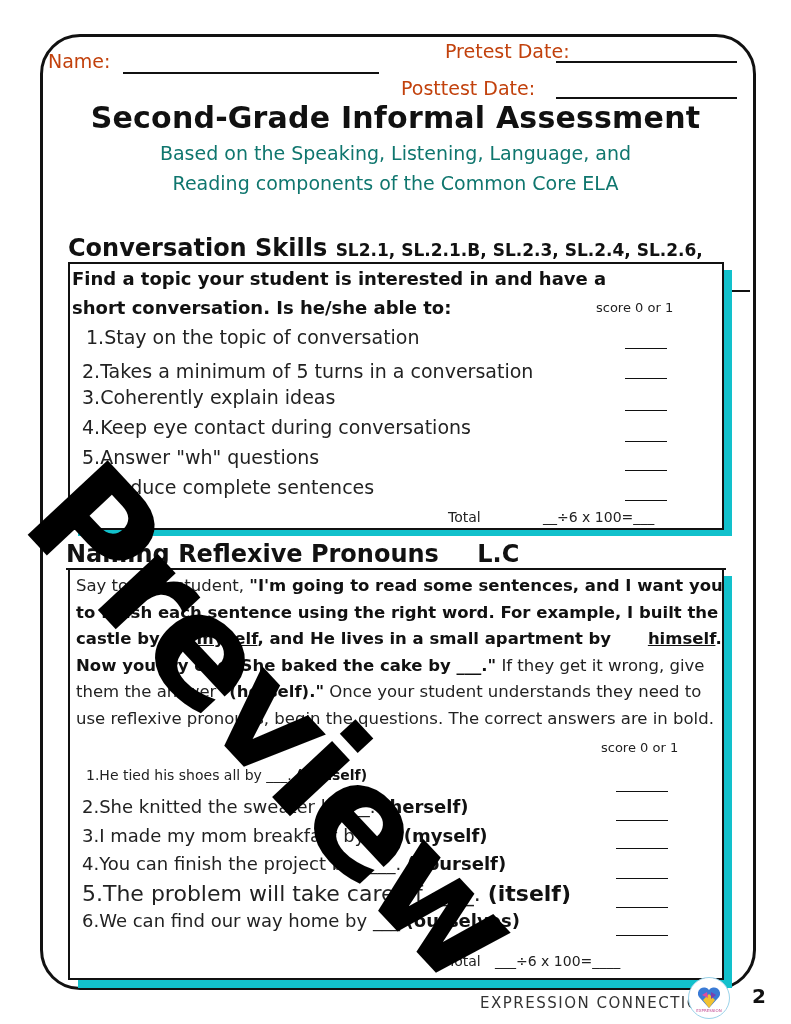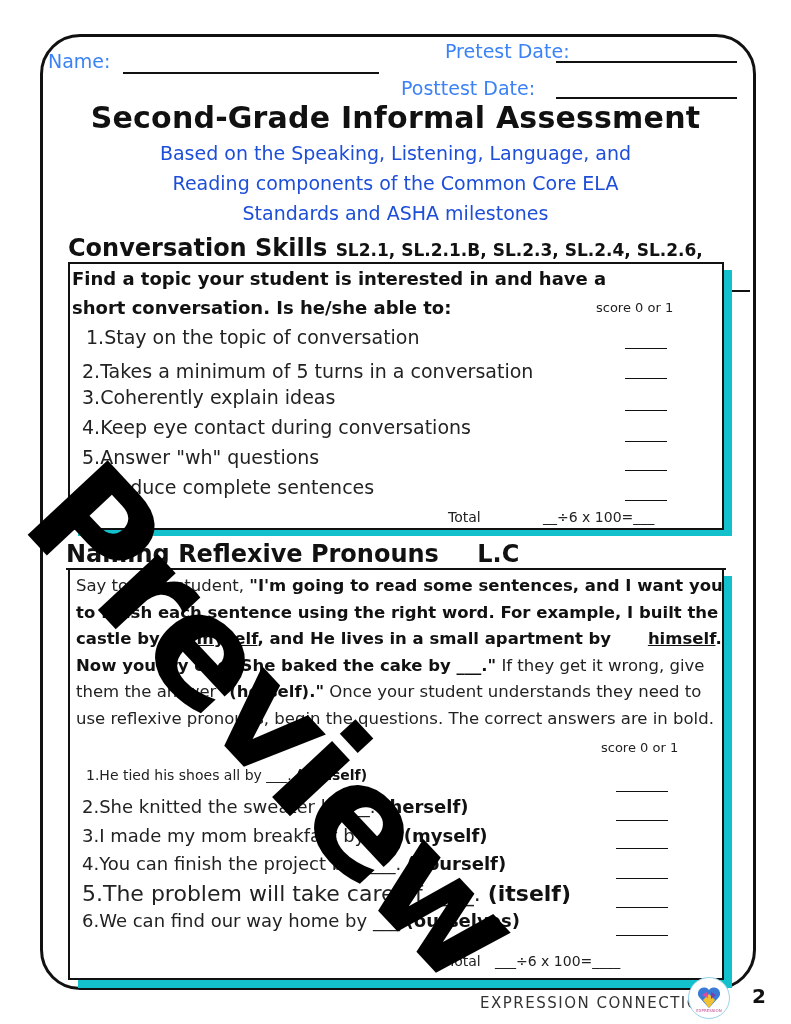--- a/index.html
+++ b/index.html
@@ -1,26 +1,26 @@
 <!DOCTYPE html>
 <html><head>
 <meta charset="utf-8">
 <style>
   html, body { margin: 0; padding: 0; background: #ffffff; }
   body { width: 791px; height: 1024px; position: relative; overflow: hidden;
          font-family: "DejaVu Sans", sans-serif; color: #111; }
   .frame { position: absolute; left: 40px; top: 34px; width: 716px; height: 956px;
            border: 3px solid #111; border-radius: 40px; box-sizing: border-box; }
   .abs { position: absolute; white-space: nowrap; }
-  .hdr-label { font-size: 19px; color: #3b82f6; }
+  .hdr-label { font-size: 19px; color: #c2410c; }
   .line { position: absolute; border-bottom: 2.5px solid #111; }
   .title { position: absolute; left: 0; width: 791px; top: 100px; text-align: center;
            font-size: 30px; font-weight: bold; letter-spacing: 0.2px; }
   .subtitle { position: absolute; left: 0; width: 791px; top: 138px; text-align: center;
-              font-size: 19px; line-height: 30px; color: #1d4ed8; }
+              font-size: 19px; line-height: 30px; color: #0f766e; }
   .sec-title { position: absolute; font-weight: bold; font-size: 24px; color: #111;
                border-bottom: 2px solid #111; padding-bottom: 0px; }
   .sec-title .std { font-size: 17px; }
   .box { position: absolute; background: #fff; border: 2.5px solid #111; box-sizing: border-box; }
   .shadow { position: absolute; background: #12c1cc; }
   .intro { position: absolute; font-size: 18px; line-height: 29px; font-weight: bold; }
   .score-label { position: absolute; font-size: 13px; color: #222; }
   .item { position: absolute; font-size: 19px; color: #222; white-space: nowrap; }
   .item b { color: #111; }
   .blank { position: absolute; border-bottom: 1.5px solid #111; }
@@ -47,21 +47,20 @@
 <div class="line" style="left:123px; top:72px; width:256px;"></div>
 <div class="abs hdr-label" style="left:401px; top:40px;margin-left:44px;">Pretest Date:</div>
 <div class="line" style="left:556px; top:61px; width:181px;"></div>
 <div class="abs hdr-label" style="left:401px; top:77px;">Posttest Date:</div>
 <div class="line" style="left:556px; top:97px; width:181px;"></div>
 
 <div class="title">Second-Grade Informal Assessment</div>
 <div class="subtitle">
   <div>Based on the Speaking, Listening, Language, and</div>
   <div>Reading components of the Common Core ELA</div>
-  <div>Standards and ASHA milestones</div>
 </div>
 
 <div class="sec-title" style="left:68px; top:234px; width:682px;">
   <span>Conversation Skills</span>
   <span class="std">SL2.1, SL.2.1.B, SL.2.3, SL.2.4, SL.2.6, ASHA</span>
 </div>
 <div class="shadow" style="left:78px; top:270px; width:654px; height:266px;"></div>
 <div class="box" style="left:68px; top:262px; width:656px; height:268px;"></div>
 <div class="intro" style="left:72px; top:264px;">
   <div>Find a topic your student is interested in and have a</div>

